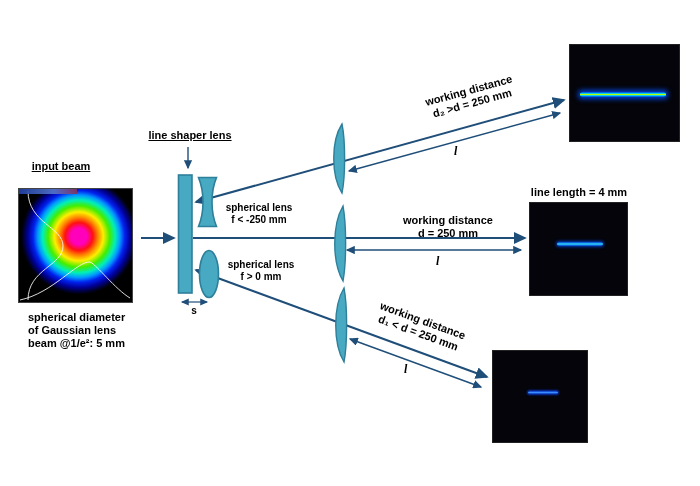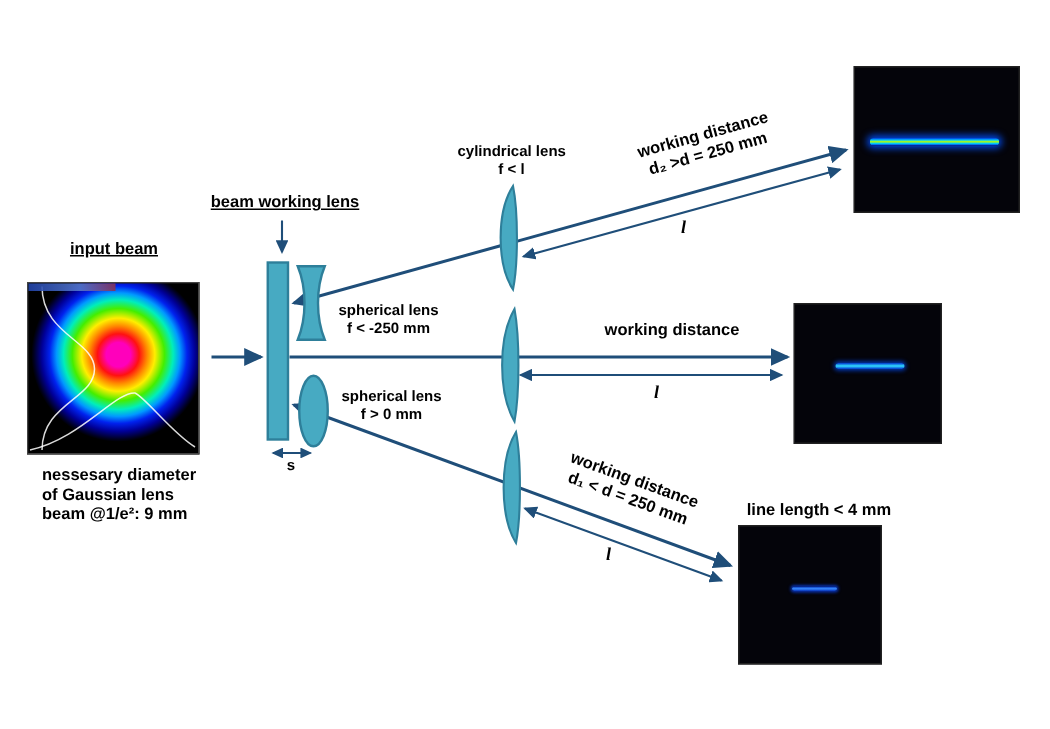--- a/index.html
+++ b/index.html
@@ -84,79 +84,76 @@
 
     <path d="M198.5,177.5 L216.5,177.5 C210.5,192 210.5,212 216.5,226.5 L198.5,226.5 C204.5,212 204.5,192 198.5,177.5 Z" fill="#47aac2" stroke="#2e7f9a" stroke-width="1.6"></path>
 
     <ellipse cx="209" cy="274" rx="9.5" ry="23.5" fill="#47aac2" stroke="#2e7f9a" stroke-width="1.6"></ellipse>
 
     <path d="M342,124 C331,141 331,176 342,193 C345.5,176 345.5,141 342,124 Z" fill="#47aac2" stroke="#2e7f9a" stroke-width="1.4"></path>
     <path d="M343,206 C332,225 332,262 343,281 C346.5,262 346.5,225 343,206 Z" fill="#47aac2" stroke="#2e7f9a" stroke-width="1.4"></path>
     <path d="M344,288 C333,306 333,344 344,362 C347.5,344 347.5,306 344,288 Z" fill="#47aac2" stroke="#2e7f9a" stroke-width="1.4"></path>
   </svg>
 
-  <div class="abs lbl underlined center" style="left:30px;top:160px;width:92px;text-align:center;">input beam</div>
+  <div class="abs lbl underlined center" style="left:15px;top:160px;width:92px;text-align:center;">input beam</div>
 
   <div class="abs" id="gauss">
     <div class="field"></div>
     <svg style="position:absolute;inset:0" width="113" height="113" viewBox="0 0 113 113">
       <path d="M9,2 C9,34 44,38 44,57 C44,77 9,80 9,111" fill="none" stroke="#ffffff" stroke-width="1" opacity="0.85"></path>
       <path d="M1,111 C34,104 58,72 71,73 C78,76 96,100 111,109" fill="none" stroke="#ffffff" stroke-width="1" opacity="0.85"></path>
     </svg>
     <div class="titlebar"></div>
   </div>
 
   <div class="abs lbl" style="left:28px;top:311px;">
-    <div>nessesary diameter</div>
+    <div>spherical diameter</div>
     <div>of Gaussian lens</div>
-    <div>beam @1/e²: 9 mm</div>
+    <div>beam @1/e²: 5 mm</div>
   </div>
 
-  <div class="abs lbl underlined center" style="left:140px;top:129px;width:100px;">beam working lens</div>
+  <div class="abs lbl underlined center" style="left:140px;top:129px;width:100px;">line shaper lens</div>
 
   <div class="abs lbl-sm center" style="left:219px;top:202px;width:80px;">
     <div>spherical lens</div>
     <div>f &lt; -250 mm</div>
   </div>
 
   <div class="abs lbl-sm center" style="left:221px;top:259px;width:80px;">
     <div>spherical lens</div>
     <div>f &gt; 0 mm</div>
   </div>
 
   <div class="abs lbl-sm center" style="left:187px;top:305px;width:14px;">s</div>
 
-  <div class="abs lbl-sm center" style="left:305px;top:96px;width:72px;">
-    <div>cylindrical lens</div>
-    <div>f &lt; l</div>
-  </div>
 
   <div class="abs lbl center rot" style="left:388px;top:84px;width:165px;transform:rotate(-15.5deg);">
     <div>working distance</div>
     <div>d₂ &gt;d = 250 mm</div>
   </div>
   <div class="abs len-sym" style="left:454px;top:144px;">l</div>
 
   <div class="abs lbl center" style="left:368px;top:214px;width:160px;">
     <div>working distance</div>
+    <div>d = 250 mm</div>
   </div>
   <div class="abs len-sym" style="left:436px;top:254px;">l</div>
 
   <div class="abs lbl center rot" style="left:338px;top:314px;width:165px;transform:rotate(20deg);">
     <div>working distance</div>
     <div>d₁ &lt; d = 250 mm</div>
   </div>
   <div class="abs len-sym" style="left:404px;top:362px;">l</div>
 
   <div class="abs result-img" style="left:569px;top:44px;width:111px;height:98px;">
     <div class="laser-line" id="laser-top"></div>
   </div>
 
+  <div class="abs lbl center" style="left:518px;top:186px;width:122px;">line length = 4 mm</div>
   <div class="abs result-img" style="left:529px;top:202px;width:99px;height:94px;">
     <div class="laser-line" id="laser-mid"></div>
   </div>
 
-  <div class="abs lbl center" style="left:485px;top:334px;width:122px;">line length &lt; 4 mm</div>
   <div class="abs result-img" style="left:492px;top:350px;width:96px;height:93px;">
     <div class="laser-line" id="laser-bot"></div>
   </div>
 
 </div>
 
 </body></html>

